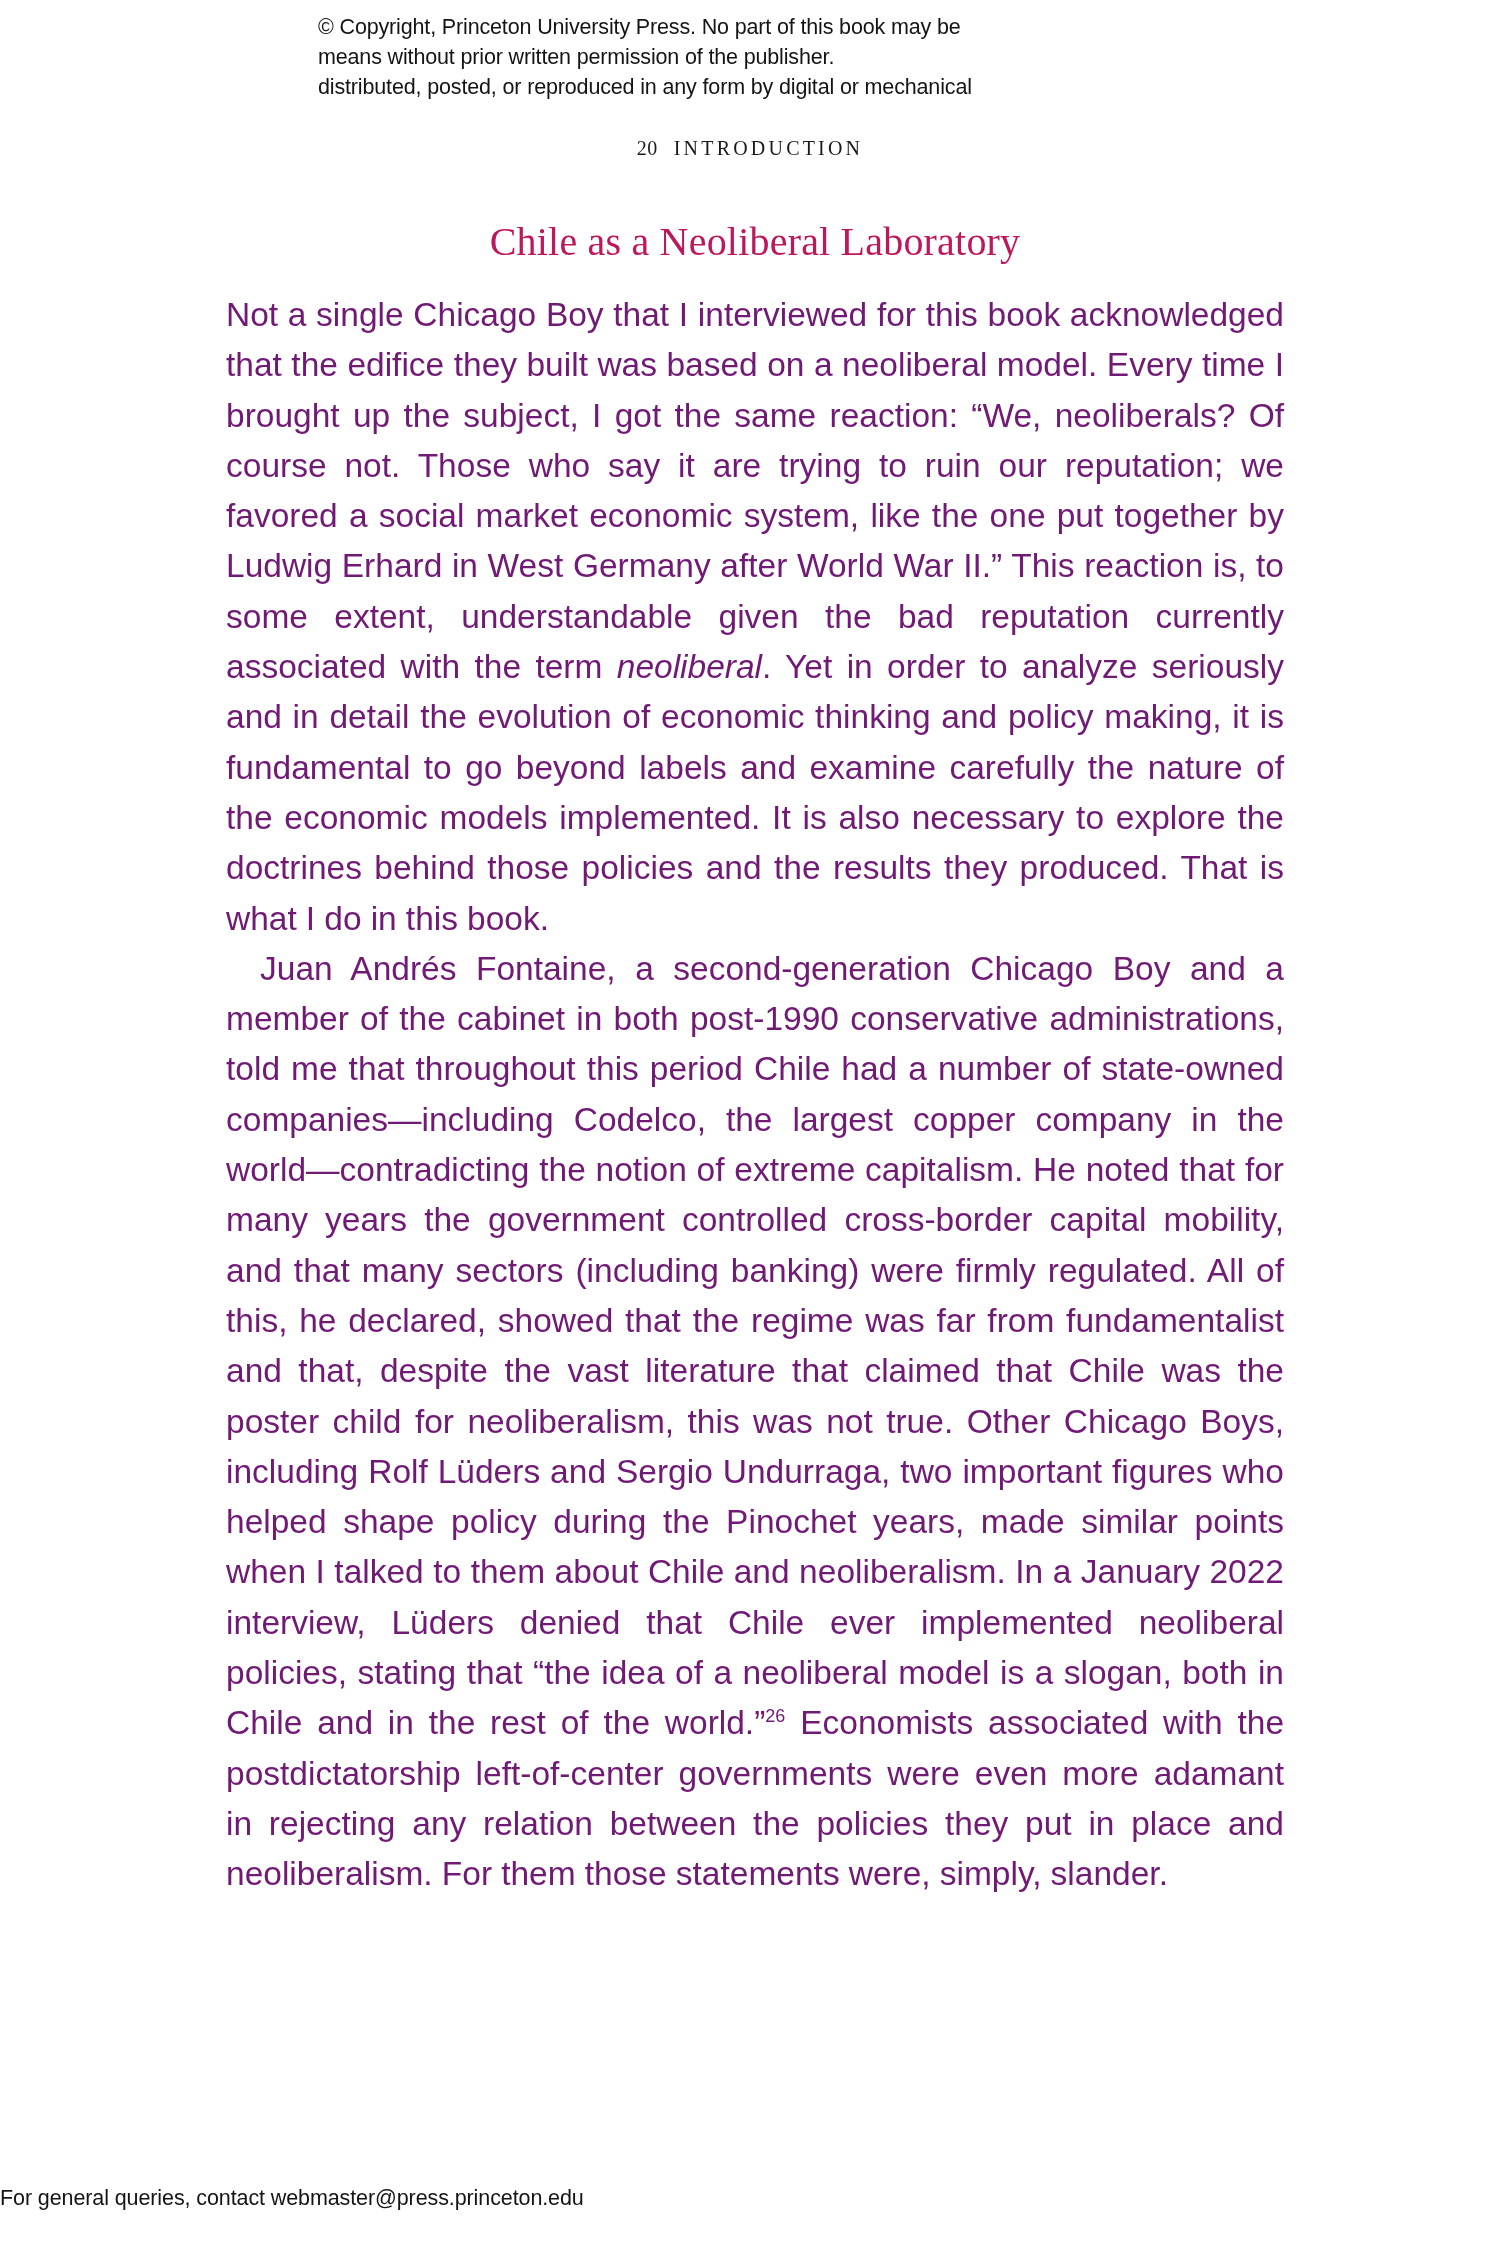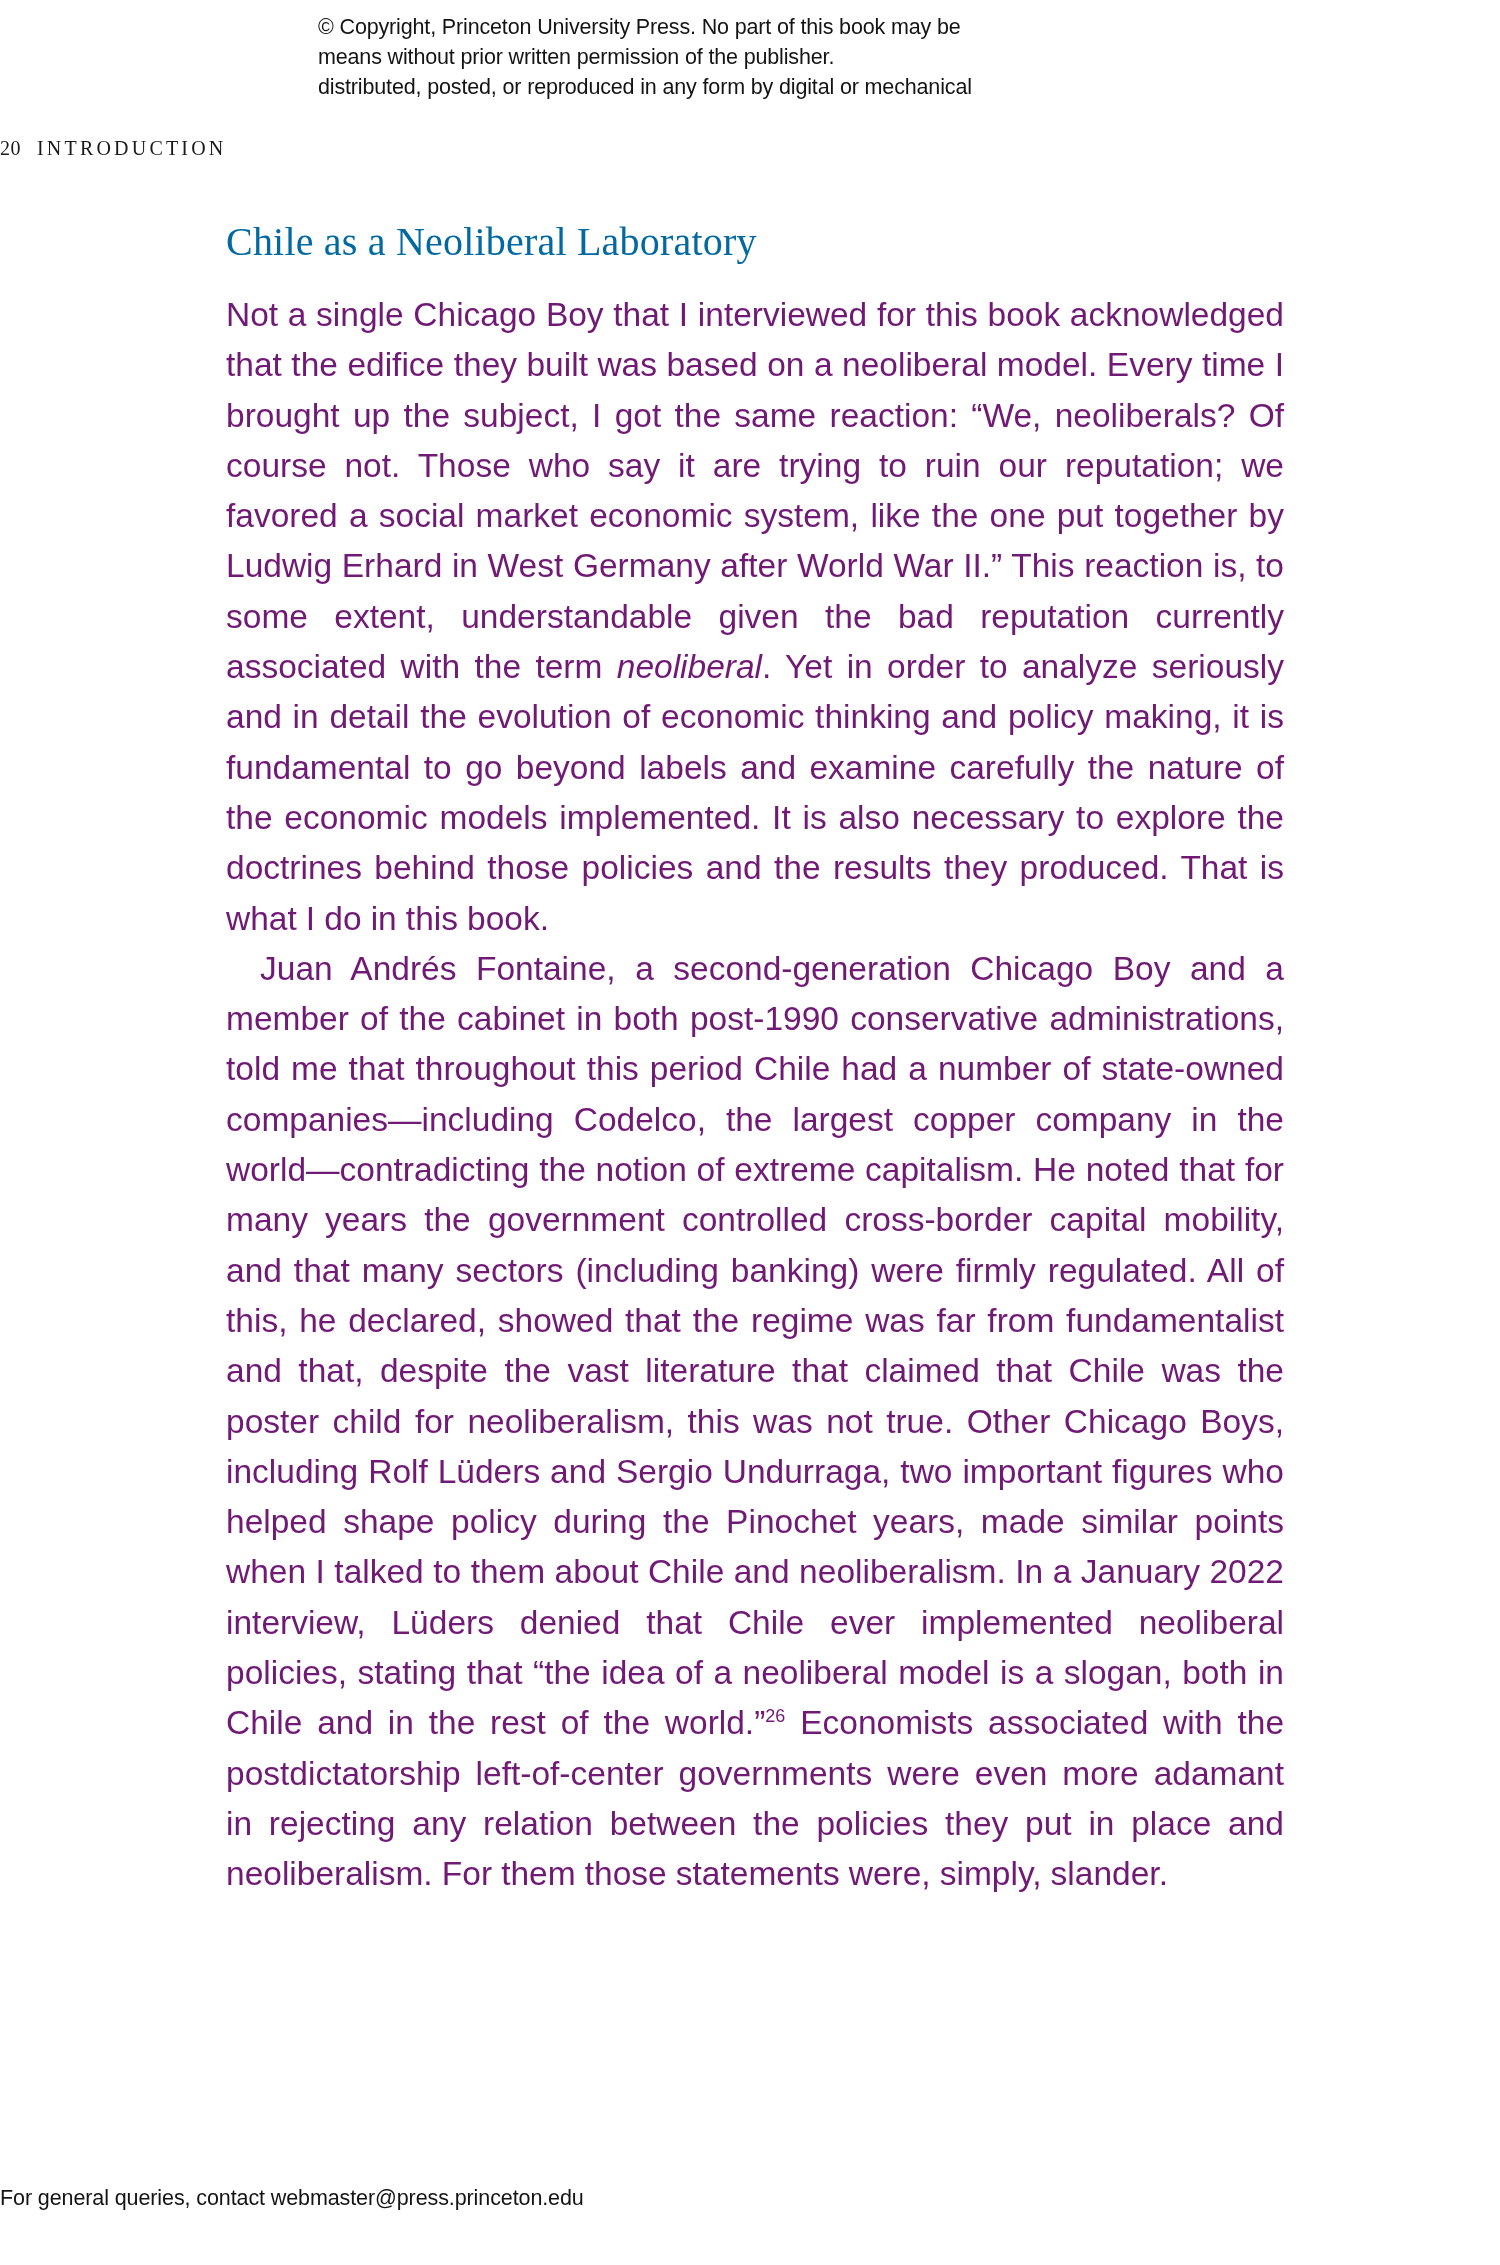--- a/index.html
+++ b/index.html
@@ -30,21 +30,21 @@
     text-align: left;
   }
   .copyright-notice .cline { display: block; white-space: nowrap; }
 
   
   .running-head {
     position: absolute;
     left: 0;
     top: 136px;
     width: 1500px;
-    text-align: left;
+    text-align: center;
     font-family: "Liberation Serif", serif;
     font-size: 21px;
     color: #1a1a1a;
   }
   .running-head .folio {
     letter-spacing: 0.5px;
     font-size: 20px;
   }
   .running-head .rh-title {
     letter-spacing: 3.2px;
@@ -54,28 +54,28 @@
 
   
   .page-body {
     position: absolute;
     left: 226px;
     top: 218px;
     width: 1058px;
   }
 
   .section-title {
-    text-align: left;
+    text-align: center;
     font-family: "Liberation Serif", serif;
     font-weight: normal;
     font-size: 40px;
     line-height: 48px;
     margin: 0 0 24px 0;
     letter-spacing: 0.2px;
-    color: #0369a1;
+    color: #be185d;
   }
 
   .body-paragraph {
     margin: 0;
     font-family: Liberation Sans, sans-serif;
     font-size: 33.5px;
     line-height: 50.3px;
     text-align: justify;
     text-justify: inter-word;
     color: #701a75;

